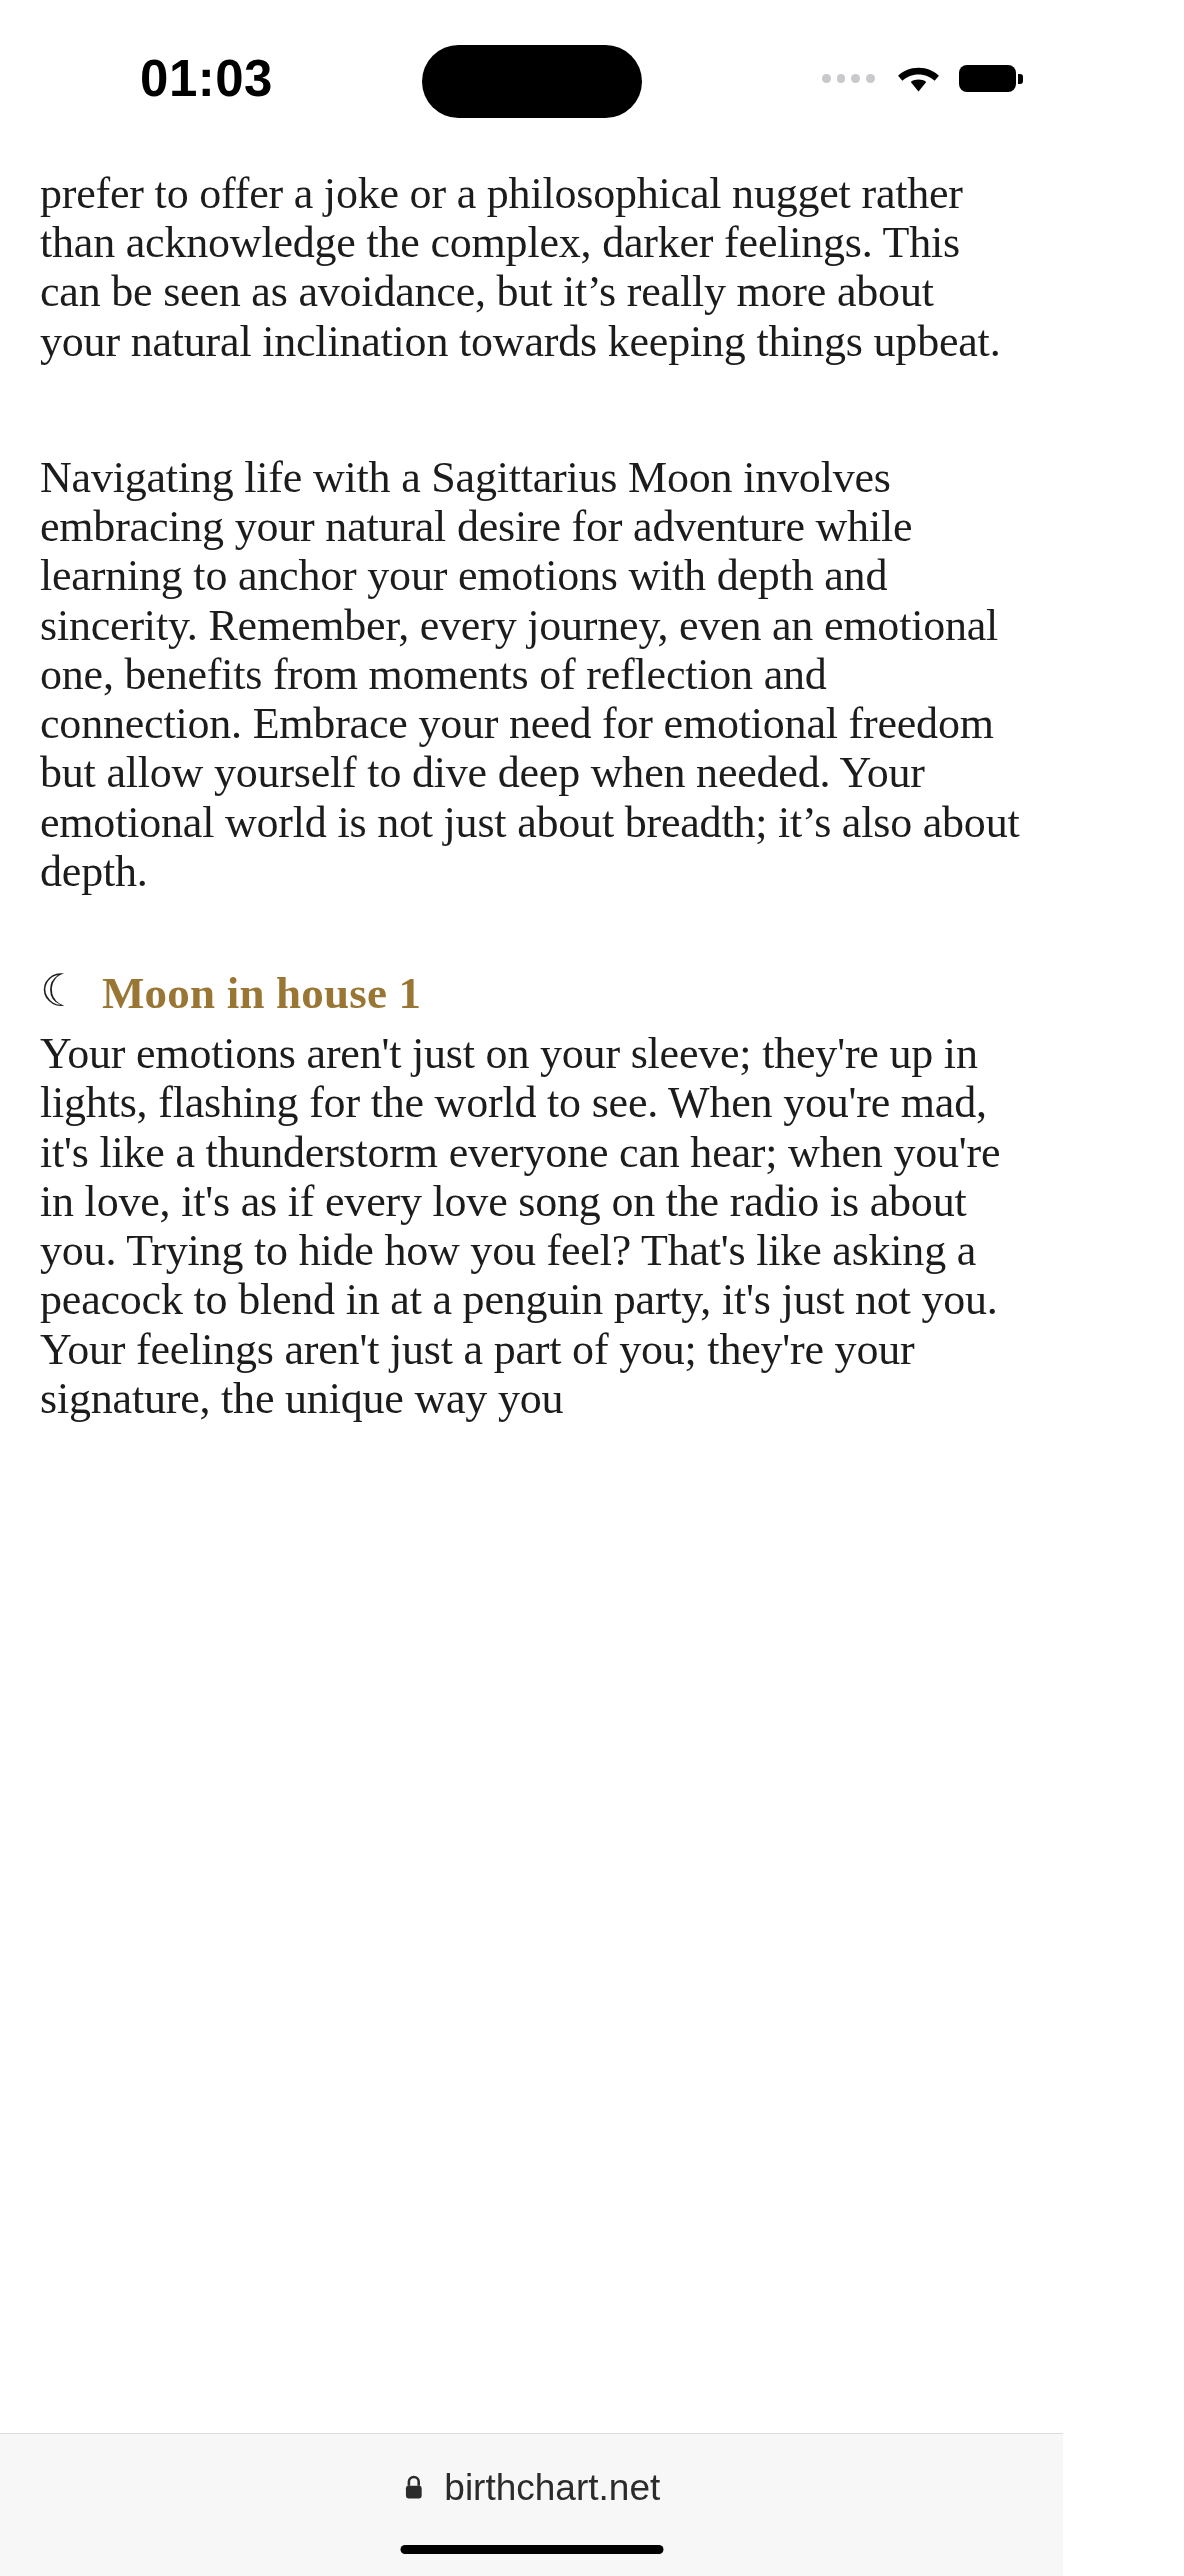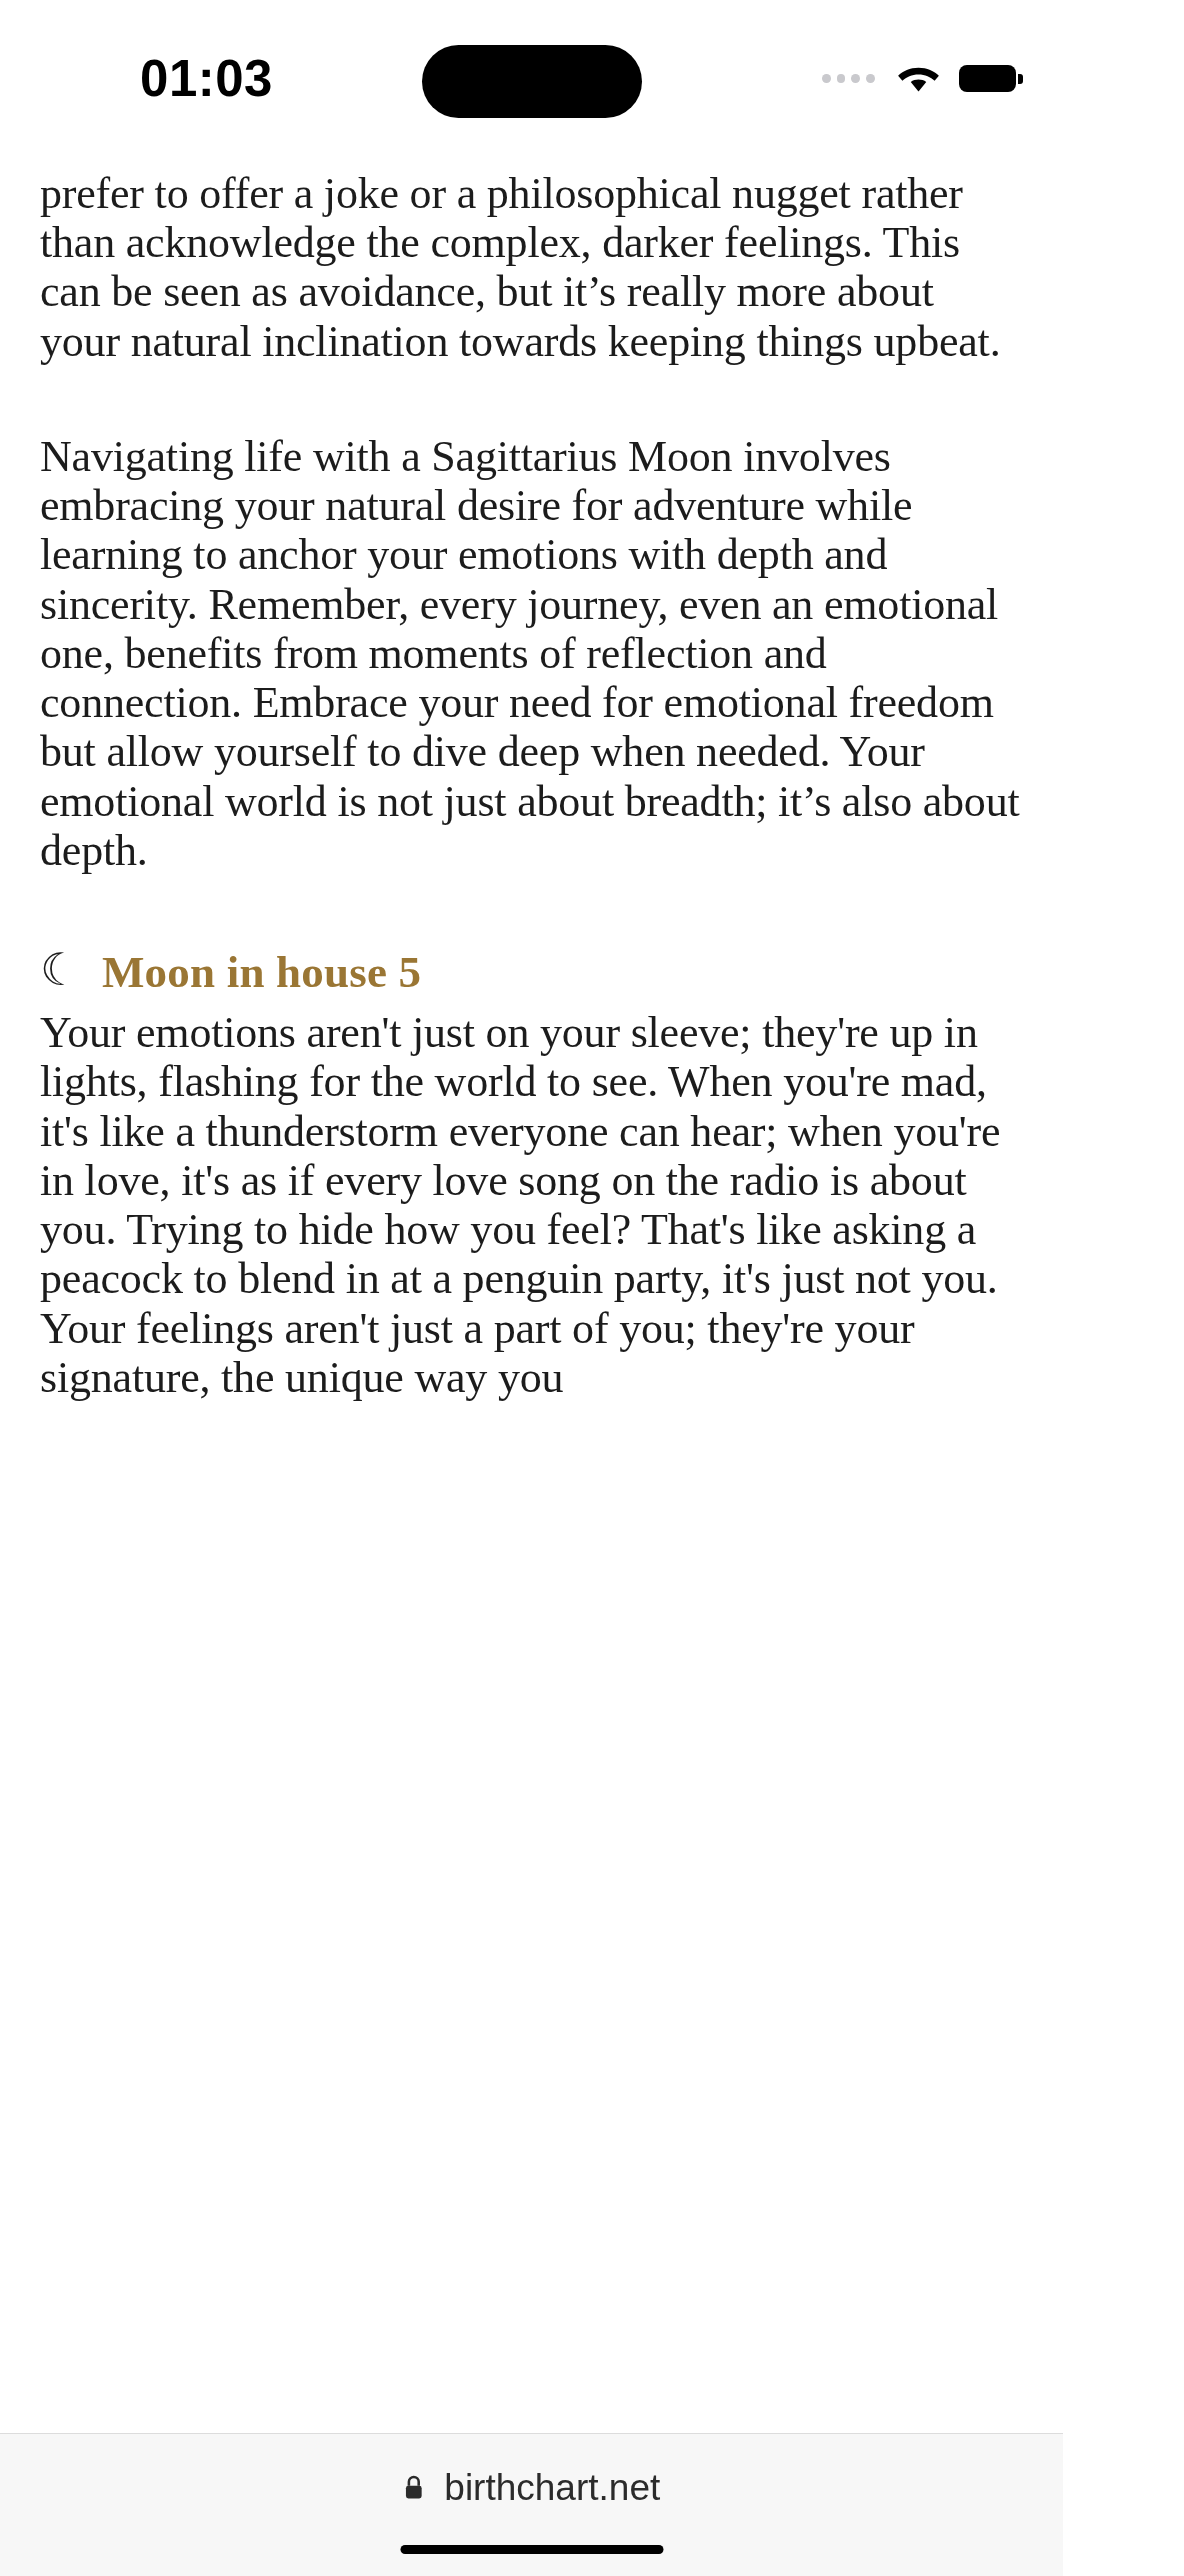--- a/index.html
+++ b/index.html
@@ -95,21 +95,21 @@
     position: relative;
   }
   p.body-text {
     font-family: "Liberation Serif", serif;
     font-size: 44px;
     line-height: 1.12;
     color: #1c1c1c;
     letter-spacing: -0.2px;
   }
   .para-top { margin-top: 11.8px; }
-  .para-gap { margin-top: 66px; }
+  .para-gap { margin-top: 87px; }
 
   .section-head {
     display: flex;
     align-items: center;
     gap: 21.6px;
     margin-top: 71px;
     margin-bottom: 9.8px;
   }
   .moon-glyph {
     font-size: 45px;
@@ -187,21 +187,21 @@
   </div>
 
   <div class="content">
 
     <p class="body-text para-top">prefer to offer a joke or a philosophical nugget rather than acknowledge the complex, darker feelings. This can be seen as avoidance, but it’s really more about your natural inclination towards keeping things upbeat.</p>
 
     <p class="body-text para-gap">Navigating life with a Sagittarius Moon involves embracing your natural desire for adventure while learning to anchor your emotions with depth and sincerity. Remember, every journey, even an emotional one, benefits from moments of reflection and connection. Embrace your need for emotional freedom but allow yourself to dive deep when needed. Your emotional world is not just about breadth; it’s also about depth.</p>
 
     <div class="section-head">
       <span class="moon-glyph">☾</span>
-      <span class="section-title">Moon in house 5</span>
+      <span class="section-title">Moon in house 1</span>
     </div>
 
     <p class="body-text section-body">Your emotions aren't just on your sleeve; they're up in lights, flashing for the world to see. When you're mad, it's like a thunderstorm everyone can hear; when you're in love, it's as if every love song on the radio is about you. Trying to hide how you feel? That's like asking a peacock to blend in at a penguin party, it's just not you. Your feelings aren't just a part of you; they're your signature, the unique way you</p>
 
   </div>
 
   <div class="browser-bar">
     <div class="url-wrap">
       <span>
         <svg class="lock-icon" viewBox="0 0 22 28" aria-hidden="true">

